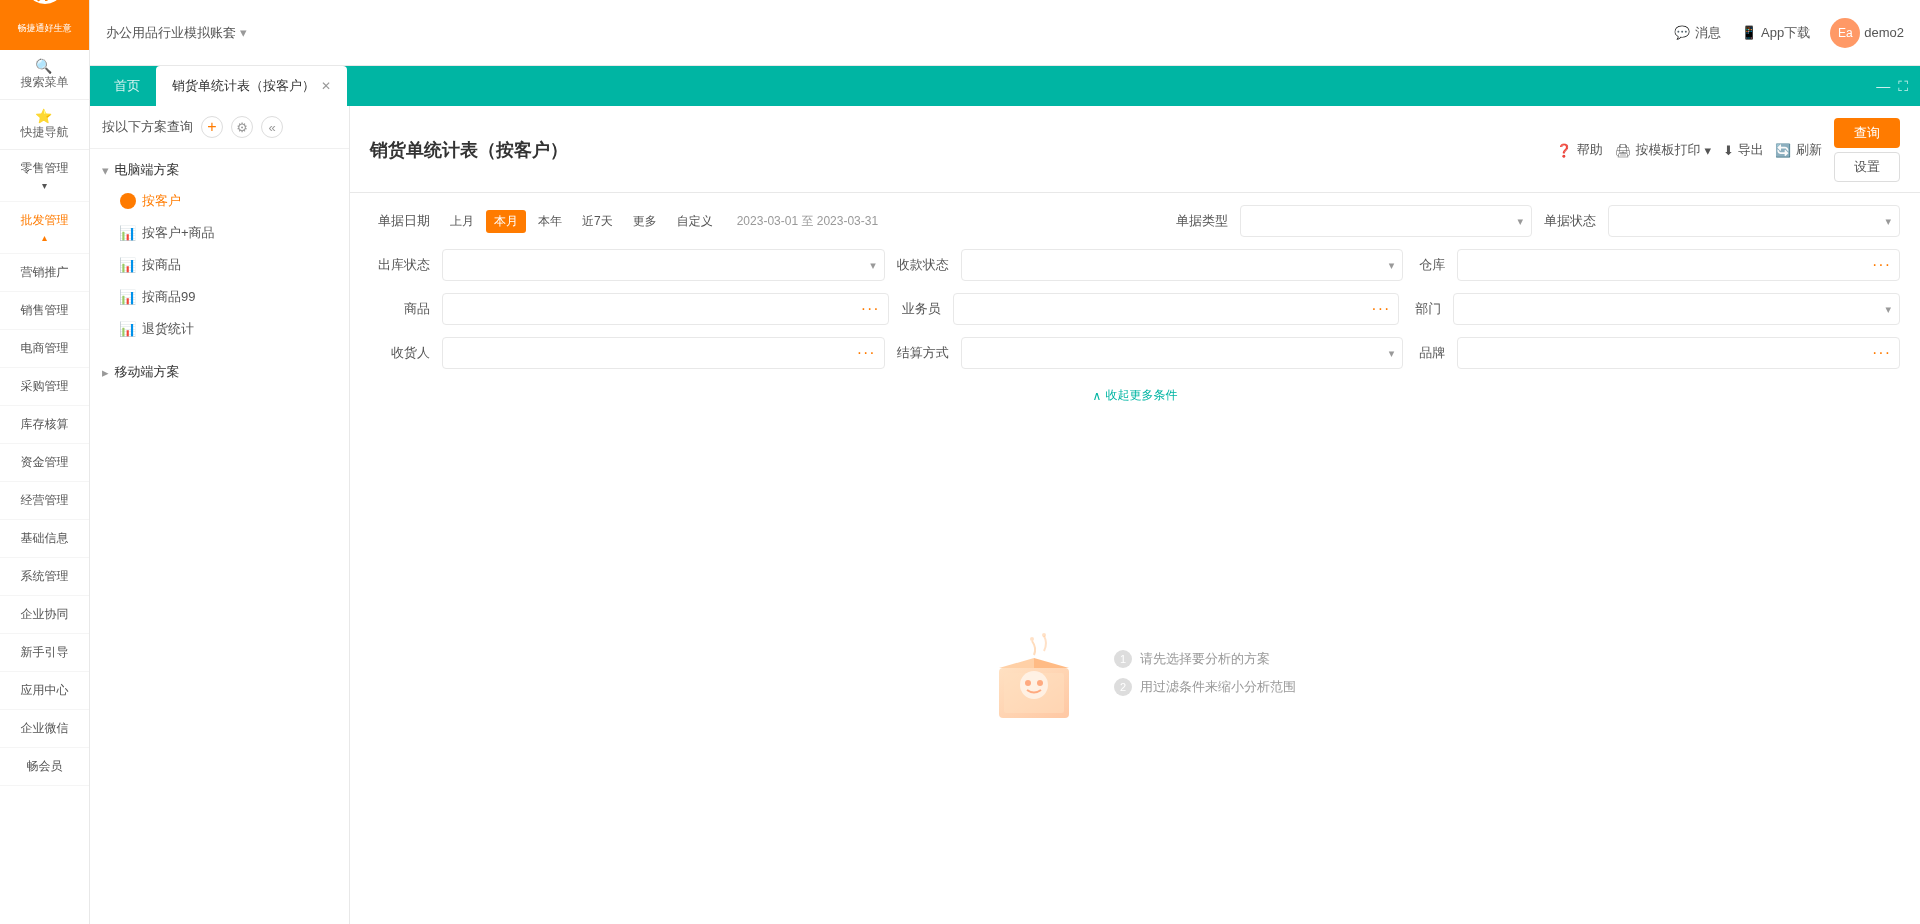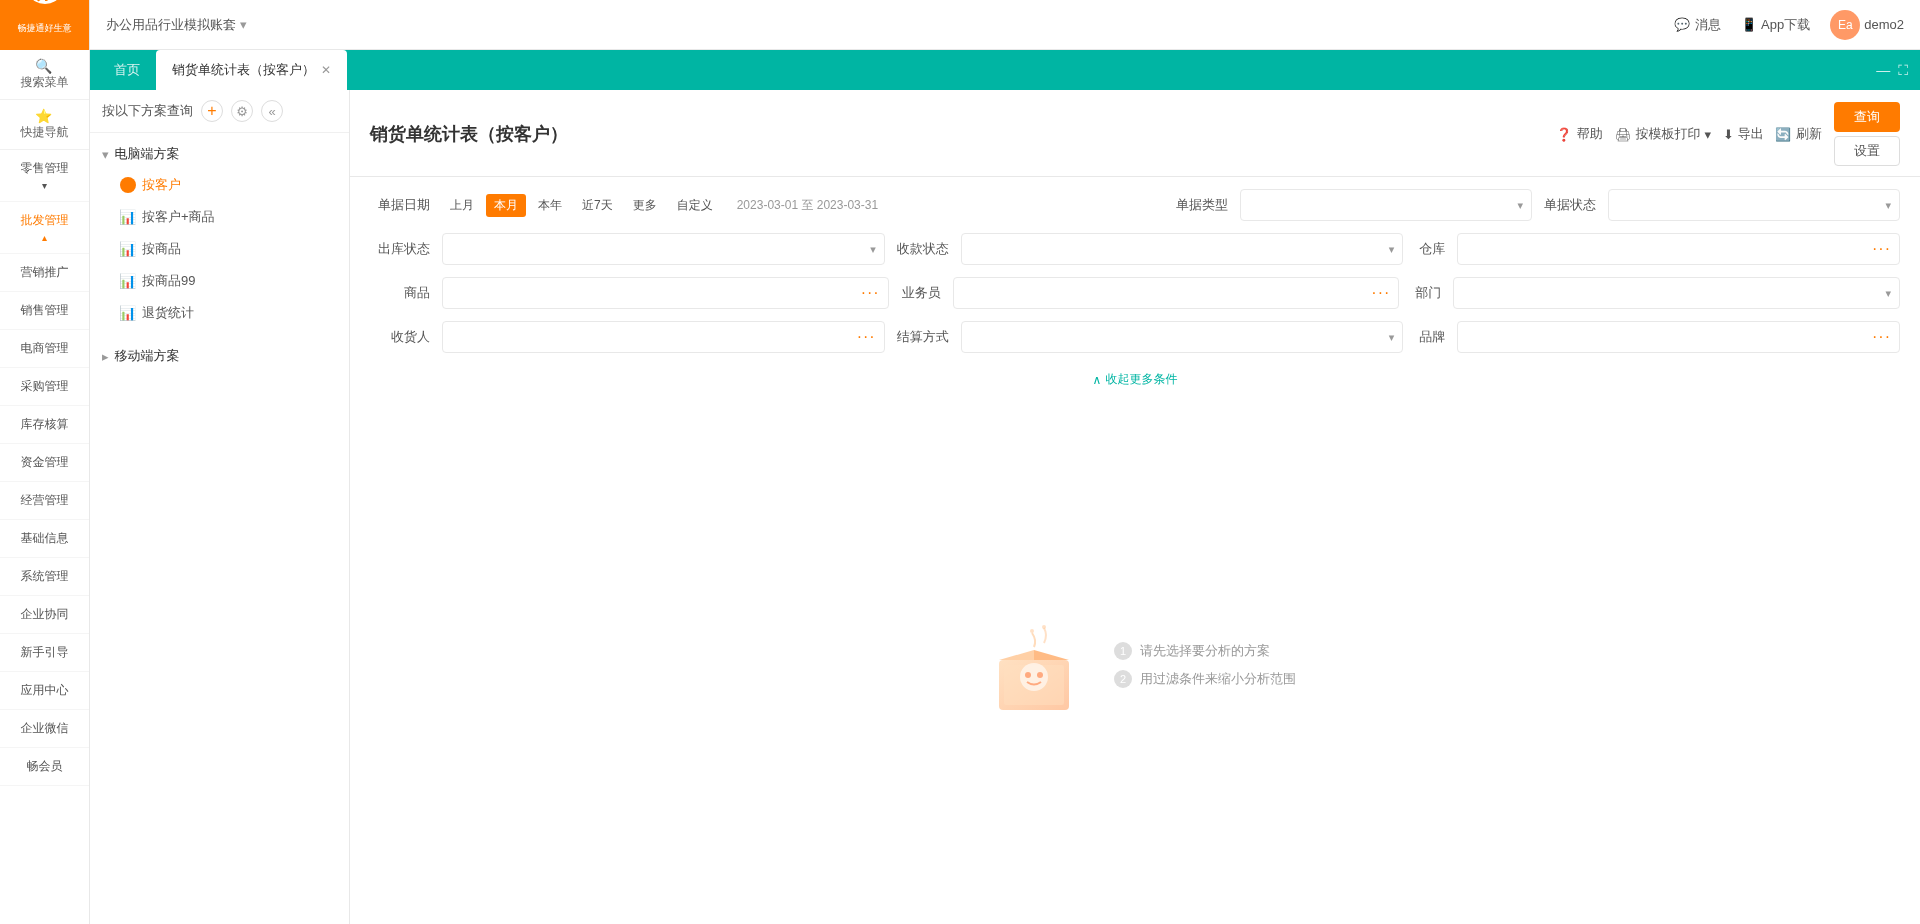--- a/index.html
+++ b/index.html
@@ -81,21 +81,21 @@
     .main-area {
       flex: 1;
       display: flex;
       flex-direction: column;
       height: 924px;
       overflow: hidden;
     }
 
     
     .topbar {
-      height: 50px;
+      height: 66px;
       background: #fff;
       border-bottom: 1px solid #e8e8e8;
       display: flex;
       align-items: center;
       justify-content: space-between;
       padding: 0 16px;
     }
     .topbar-left {
       display: flex;
       align-items: center;

